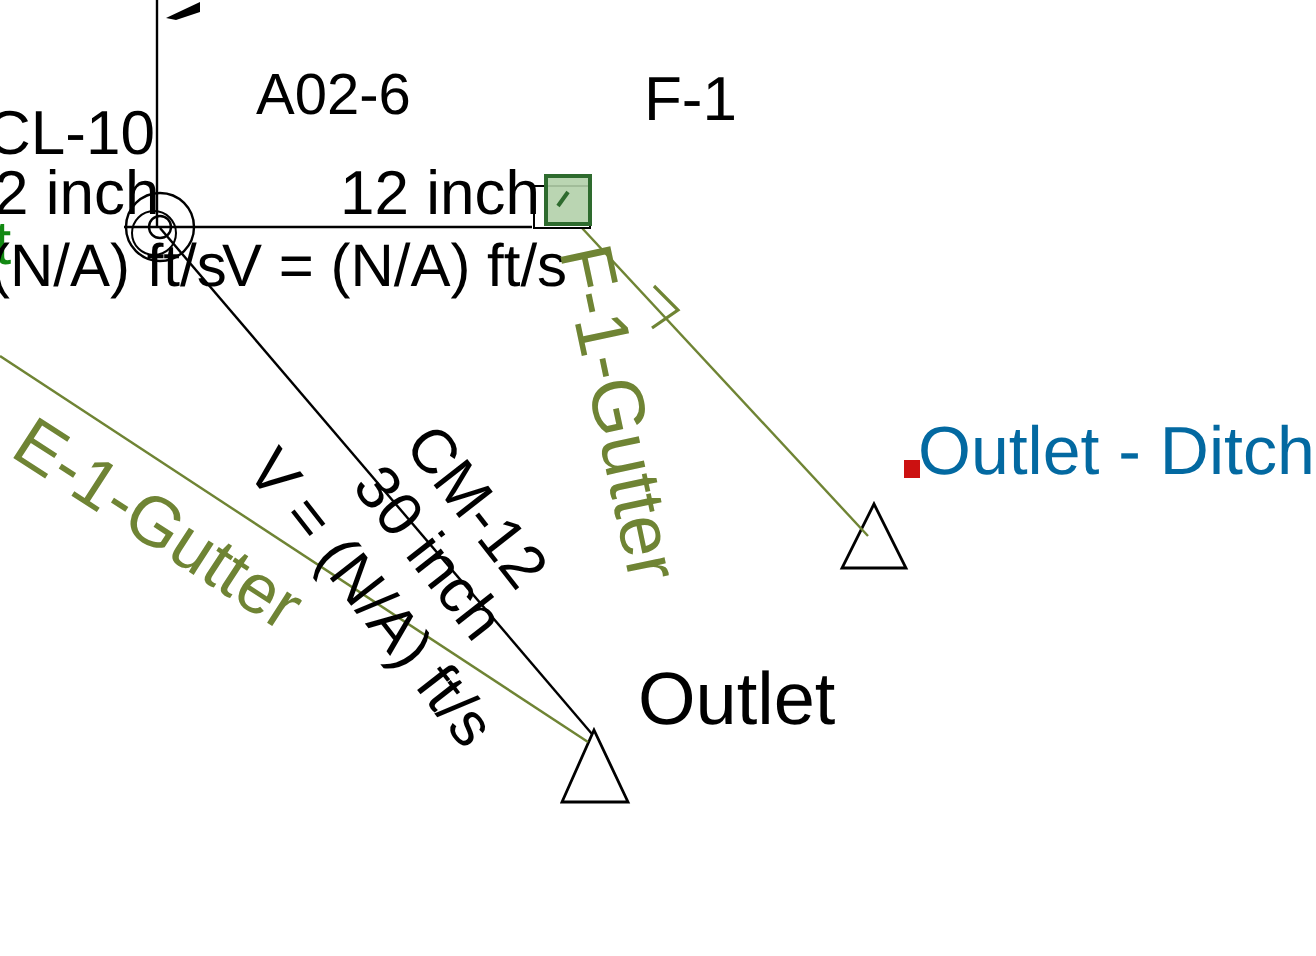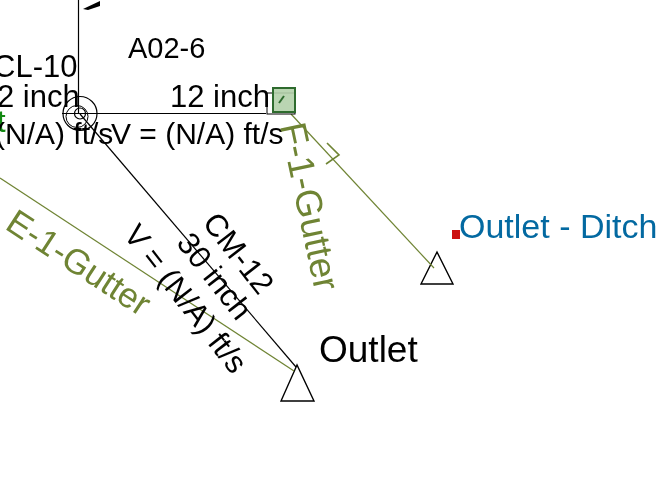--- a/index.html
+++ b/index.html
@@ -78,20 +78,21 @@
       <circle cx="80" cy="113.5" r="17" fill="none" stroke="#000000" stroke-width="1.2"></circle>
       <circle cx="77" cy="116.5" r="11" fill="none" stroke="#000000" stroke-width="1"></circle>
       <circle cx="80" cy="113.5" r="5.5" fill="none" stroke="#000000" stroke-width="1.2"></circle>
     </g>
   </svg>
 
   <div id="lbl-cl10" class="lbl fs31">CL-10</div>
   <div id="lbl-cl10-size" class="lbl fs31">2 inch</div>
   <div id="lbl-a02-6" class="lbl fs29">A02-6</div>
   <div id="lbl-cl11-size" class="lbl fs31">12 inch</div>
+  <div id="lbl-f1" class="lbl fs31">F-1</div>
   <div id="lbl-clip" class="lbl fs31 green">t</div>
   <div id="lbl-vel-left" class="lbl fs30">(N/A) ft/s</div>
   <div id="lbl-vel-cl11" class="lbl fs30">V = (N/A) ft/s</div>
   <div id="lbl-outlet" class="lbl fs37">Outlet</div>
   <div id="bullet-outfall"></div>
   <div id="lbl-outlet-ditch" class="lbl fs34 red">Outlet - Ditch</div>
 
   <div id="lbl-e1-gutter" class="lbl rot fs35 olive">E-1-Gutter</div>
   <div id="lbl-vel-cm12" class="lbl rot fs31">V = (N/A) ft/s</div>
   <div id="lbl-cm12" class="lbl rot fs31">

